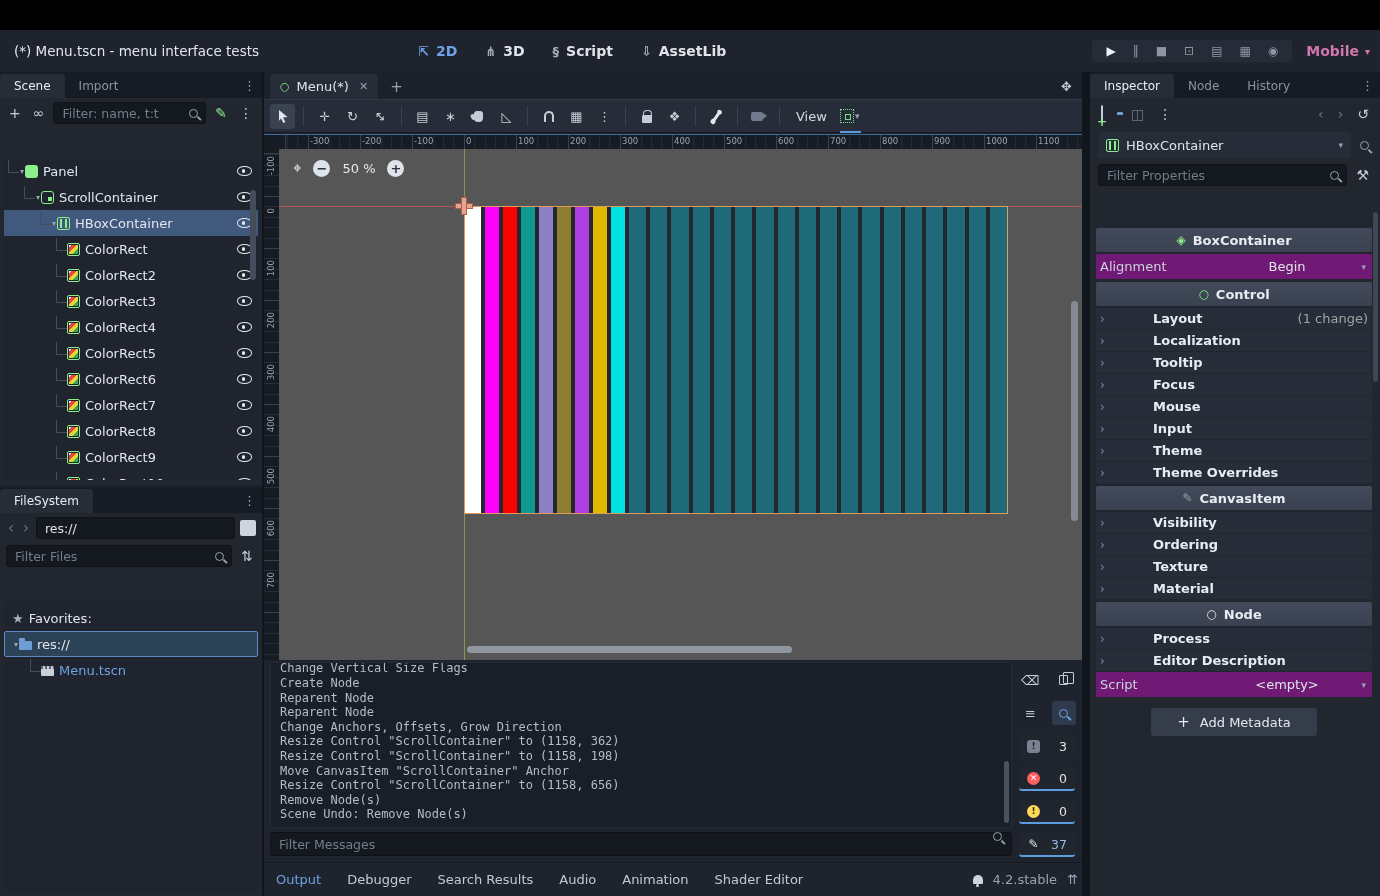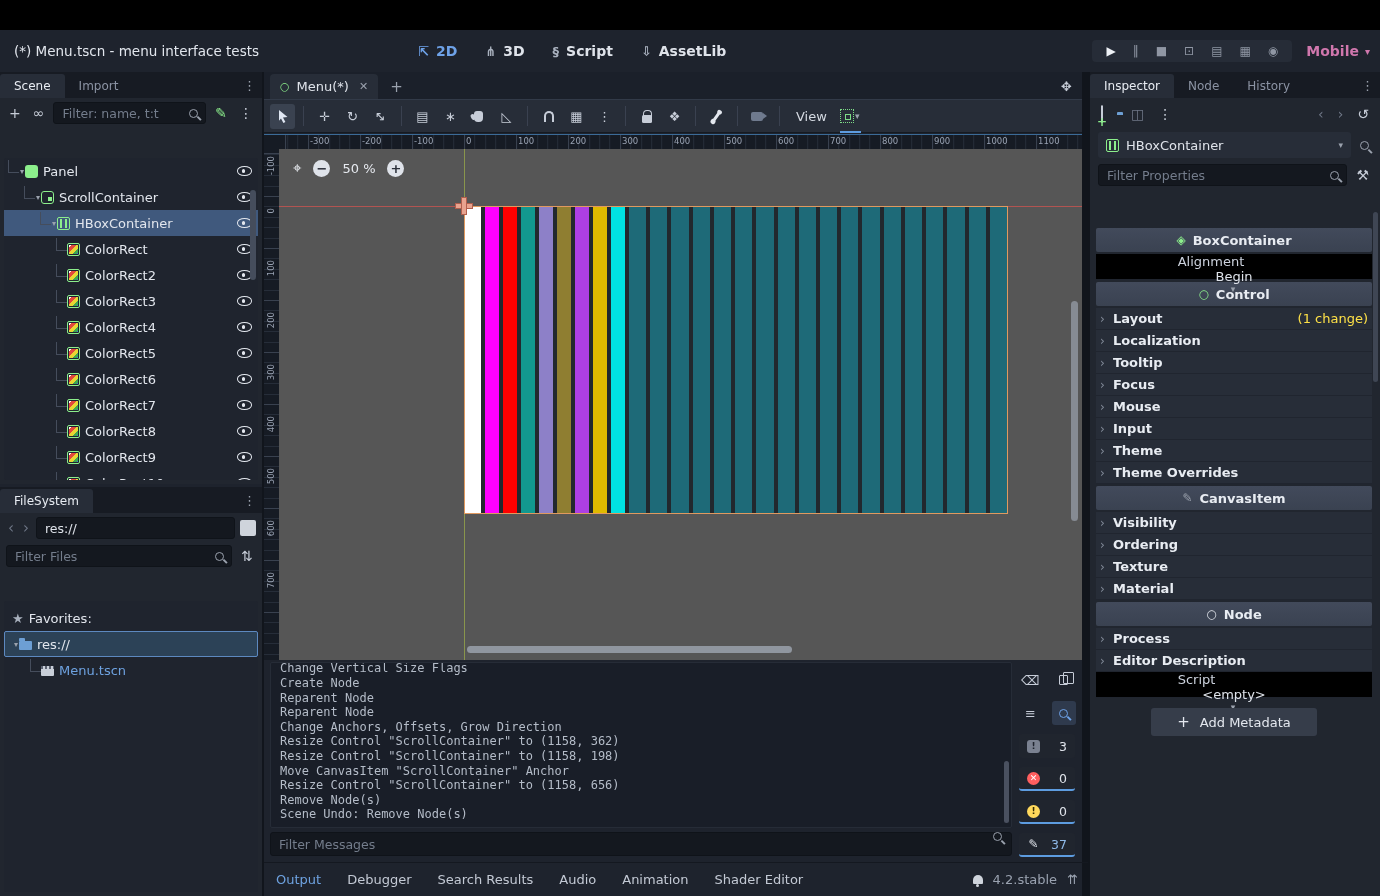--- a/index.html
+++ b/index.html
@@ -173,23 +173,23 @@
   #insp-node-row { display:flex; align-items:center; gap:6px; padding:0 8px; height:30px; }
   #insp-node { flex:1; height:26px; background:#272d38; border-radius:3px; display:flex; align-items:center; gap:7px; padding:0 8px; }
   #insp-node .chev { margin-left:auto; color:#9aa1ad; font-size:9px; }
   #insp-filter-row { display:flex; align-items:center; gap:6px; padding:0 8px; height:30px; }
   #insp-blocks { position:absolute; left:6px; right:8px; top:154px; }
   .ihead { height:24px; margin:2px 0; background:linear-gradient(#424a5b,#3a4251); border-radius:2px; display:flex; align-items:center; justify-content:center; gap:7px; font-weight:bold; color:#e8ecf2; }
   .hicon { font-size:12px; line-height:1; }
   .hicon.green { color:#8cef8c; } .hicon.gray { color:#9aa1ad; } .hicon.white { color:#dfe3ea; }
   .ifold { height:22px; display:flex; align-items:center; gap:5px; padding:0 4px; background:#272d38; border-bottom:1px solid #20252f; }
   .ifold .arrow { color:#848c9b; font-size:12px; width:8px; }
-  .ifold .flab { font-weight:bold; color:#e8ecf2; }
-  .ifold .note { margin-left:auto; color:#fde047; }
-  .iprop { height:26px; display:flex; align-items:center; padding:0 4px; background:#000000; border-bottom:1px solid #20252f;flex-direction:column; }
+  .ifold .flab { font-weight:bold; color:#e8ecf2;margin-left:40px; }
+  .ifold .note { margin-left:auto; color:#a3a3a3; }
+  .iprop { height:26px; display:flex; align-items:center; padding:0 4px; background:#701a75; border-bottom:1px solid #20252f; }
   .iprop .plab { width:42%; color:#ccd2dd; }
   .iprop .pval { flex:1; text-align:center; color:#dfe3ea; }
   .iprop .chev { color:#9aa1ad; font-size:9px; padding-right:2px; }
   .ibtnrow { display:flex; justify-content:center; padding:10px 0; }
   #add-meta { display:flex; align-items:center; gap:10px; background:#363d4a; border-radius:3px; padding:5px 26px; color:#e3e7ee; }
   #add-meta .pl { font-size:15px; }
   #insp-scroll { position:absolute; right:2px; top:140px; width:5px; height:170px; background:#3f4654; border-radius:3px; }
 </style>
 </head>
 <body>

